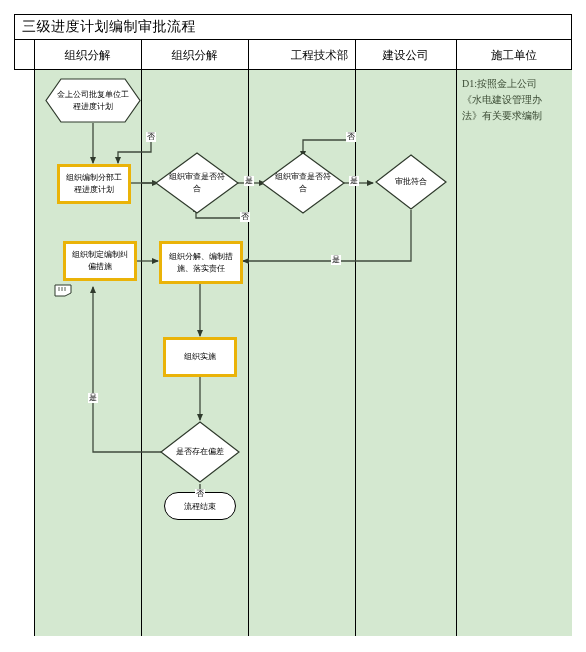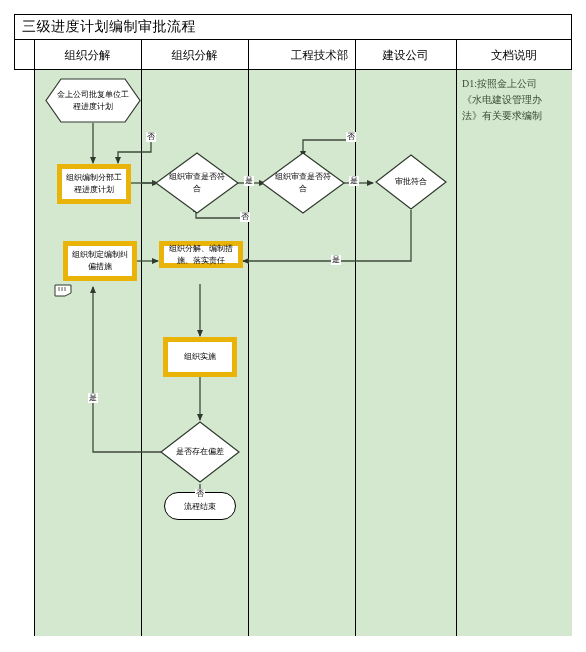--- a/index.html
+++ b/index.html
@@ -21,21 +21,21 @@
   
   .lane-body{position:absolute;left:34px;top:70px;width:538px;height:566px;background:#d4e8d0;box-sizing:border-box;}
   .lane-gap{position:absolute;left:14px;top:70px;width:20px;height:566px;background:#fff;}
   .lane-sep{position:absolute;top:70px;width:1px;height:566px;background:#000;}
 
   
   svg.wires{position:absolute;left:0;top:0;width:586px;height:652px;overflow:visible;pointer-events:none;}
 
   
   .node{position:absolute;box-sizing:border-box;display:flex;align-items:center;justify-content:center;text-align:center;color:#000;}
-  .proc{background:#fff;border:5px solid #eab308;font-size:8px;line-height:1.45;padding:2px 4px;}
+  .proc{background:#fff;border:3px solid #eab308;font-size:8px;line-height:1.45;padding:2px 4px;}
   .term{background:#fff;border:1px solid #000;border-radius:14px;font-size:8px;}
 
   .hexwrap,.diawrap{position:absolute;}
   .hexwrap svg,.diawrap svg{display:block;}
   .shape-label{position:absolute;left:0;top:0;width:100%;height:100%;display:flex;align-items:center;justify-content:center;text-align:center;font-size:8px;line-height:1.45;color:#000;padding:16px 10px;box-sizing:border-box;}
   .dia-label{padding:0 14px;}
 
   
   .elabel{position:absolute;background:#fff;font-size:8px;line-height:1;color:#000;padding:1px 1px;border:0;text-align:center;}
 
@@ -53,21 +53,21 @@
   <div class="frame"></div>
   <div class="title-band"></div>
   <div class="title-text">三级进度计划编制审批流程</div>
 
   <div class="hdr-row"></div>
 
   <div class="hdr-cell" style="left:34px;width:107px;">组织分解</div>
   <div class="hdr-cell" style="left:141px;width:107px;">组织分解</div>
   <div class="hdr-cell" style="left:248px;width:107px;padding-left:36px;">工程技术部</div>
   <div class="hdr-cell" style="left:355px;width:101px;">建设公司</div>
-  <div class="hdr-cell" style="left:456px;width:116px;">文档说明</div>
+  <div class="hdr-cell" style="left:456px;width:116px;">施工单位</div>
 
   <div class="vline" style="left:34px;height:30px;"></div>
   <div class="vline" style="left:141px;height:30px;"></div>
   <div class="vline" style="left:248px;height:30px;"></div>
   <div class="vline" style="left:355px;height:30px;"></div>
   <div class="vline" style="left:456px;height:30px;"></div>
 
   <div class="lane-body"></div>
   <div class="lane-gap"></div>
   <div class="lane-sep" style="left:34px;"></div>
@@ -150,21 +150,21 @@
     <span>组织制定编制纠偏措施</span>
   </div>
 
   <div class="docicon" style="left:54px;top:283px;width:22px;height:13px;">
     <svg width="22" height="13" viewBox="0 0 22 13">
       <path d="M1,1 H17 V9 L11,12 H1 Z" fill="#ffffff" stroke="#2f3a2c" stroke-width="1"></path>
       <path d="M5,3 V7 M8,3 V7 M11,3 V7" stroke="#2f3a2c" stroke-width="0.8"></path>
     </svg>
   </div>
 
-  <div class="node proc" style="left:159px;top:241px;width:84px;height:27px;text-align:center;">
+  <div class="node proc" style="left:159px;top:241px;width:84px;height:43px;text-align:center;">
     <span>组织分解、编制措施、落实责任</span>
   </div>
 
   <div class="node proc" style="left:163px;top:337px;width:74px;height:40px;">
     <span>组织实施</span>
   </div>
 
   <div class="diawrap" style="left:160px;top:421px;width:80px;height:62px;">
     <svg width="80" height="62" viewBox="0 0 80 62">
       <polygon points="40,1 79,31 40,61 1,31" fill="#ffffff" stroke="#2f3a2c" stroke-width="1.2"></polygon>

